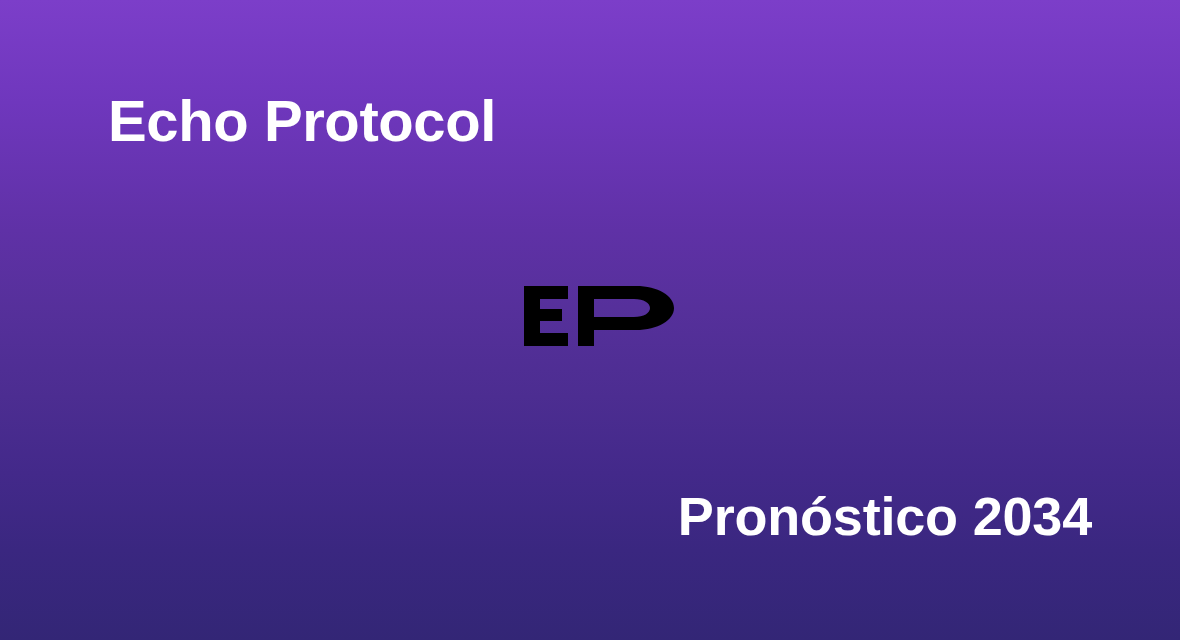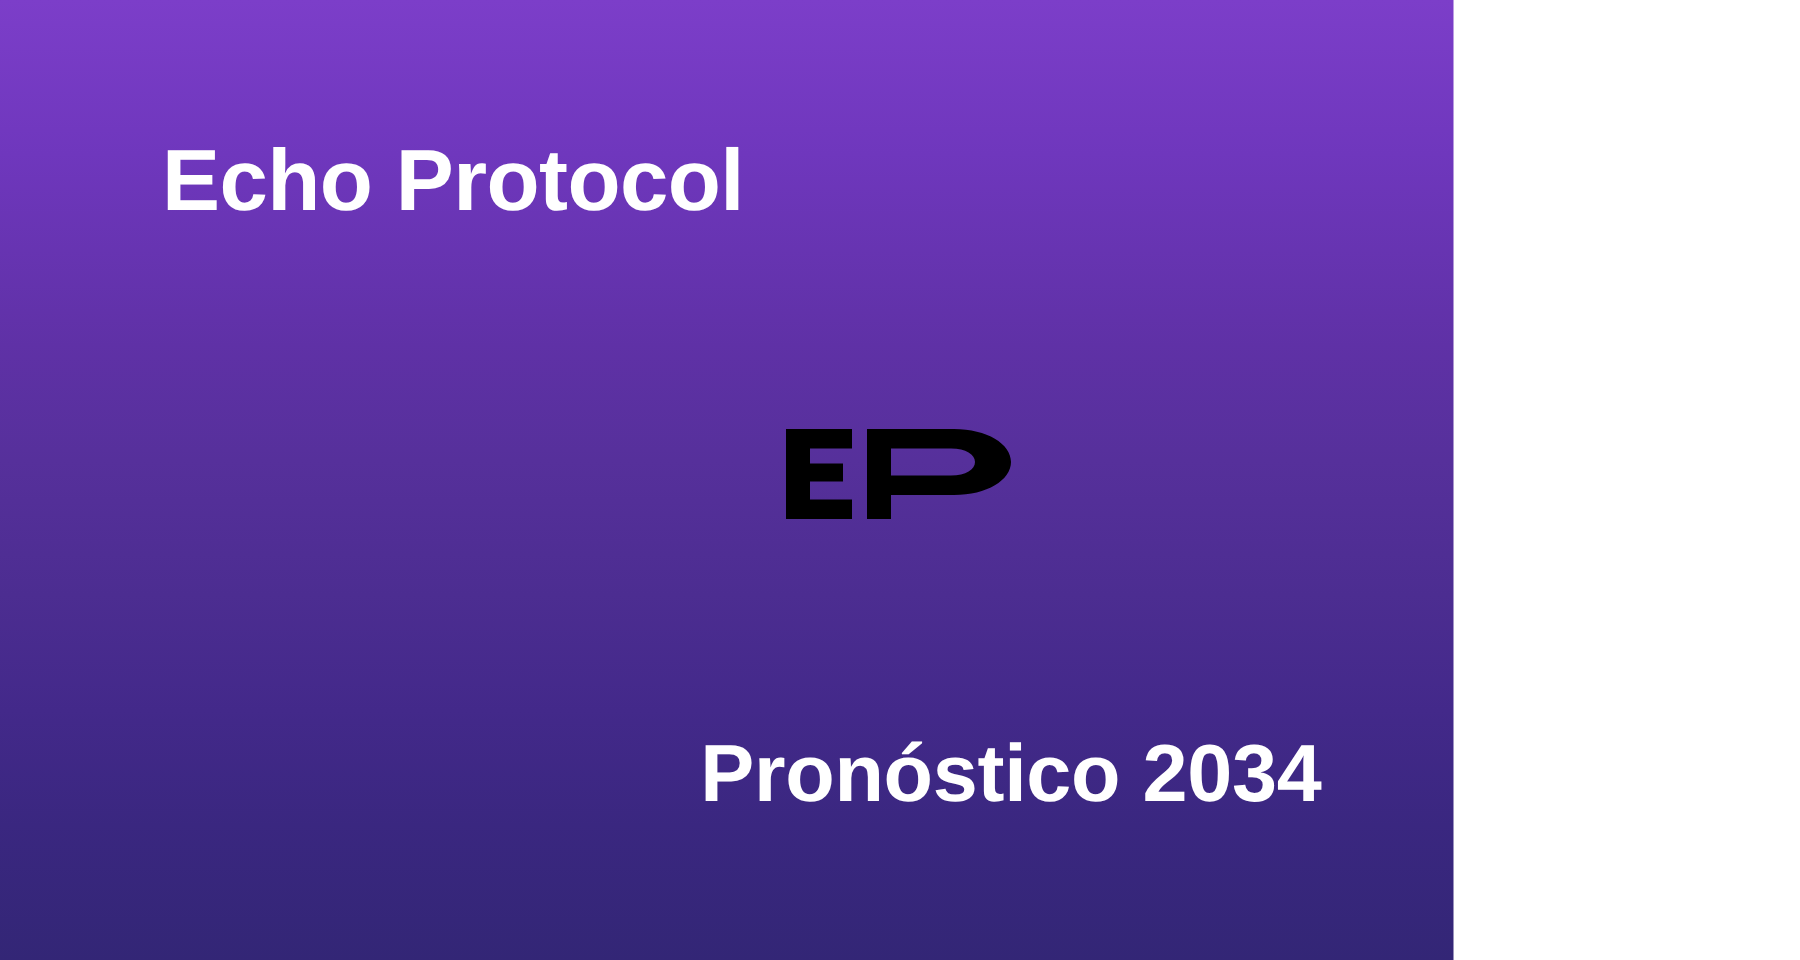--- a/index.html
+++ b/index.html
@@ -9,21 +9,21 @@
 
   body {
     width: 1200px;
     height: 640px;
     overflow: hidden;
     font-family: "Liberation Sans", sans-serif;
   }
 
   #banner {
     position: relative;
-    width: 969px;
+    width: 1180px;
     height: 640px;
     background: linear-gradient(180deg,
         #7c3ec9 0%,
         #6f37bd 16%,
         #5f31a6 36%,
         #56309b 48%,
         #4c2d91 62%,
         #43298a 74%,
         #3a2780 86%,
         #332676 100%);

